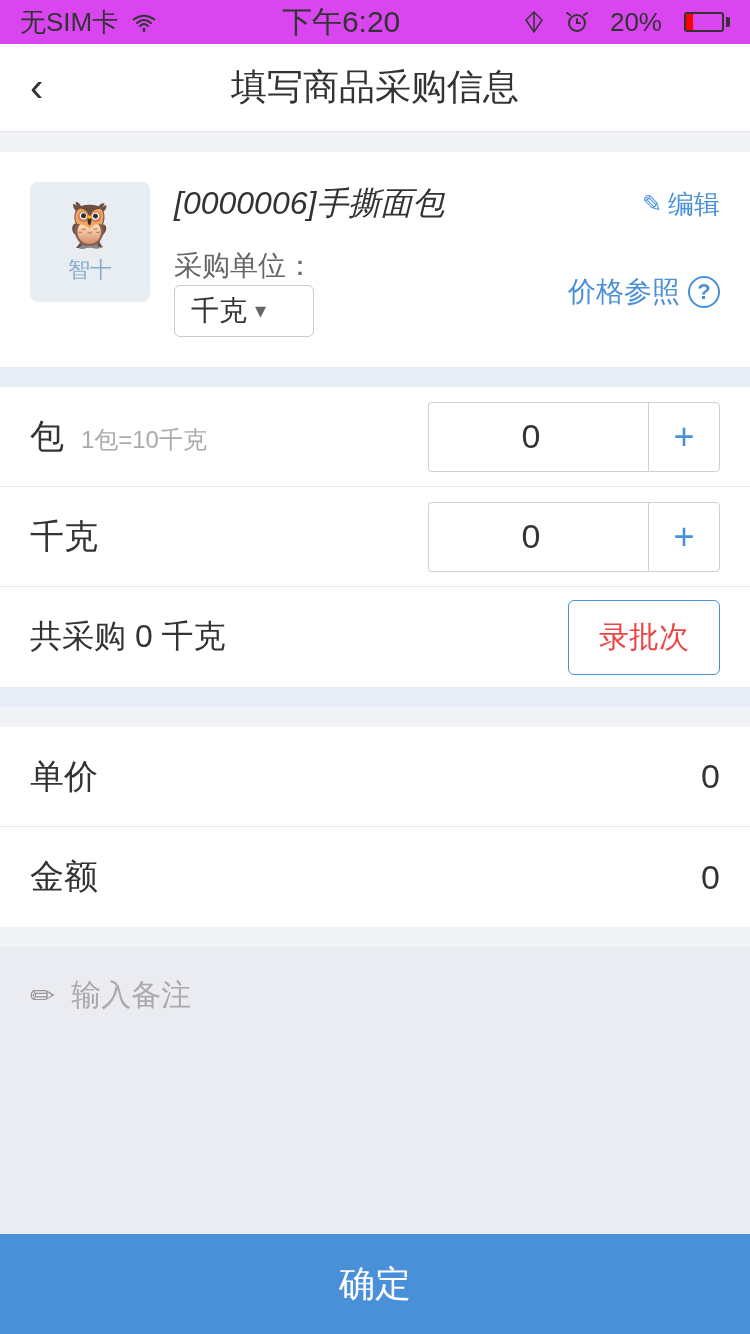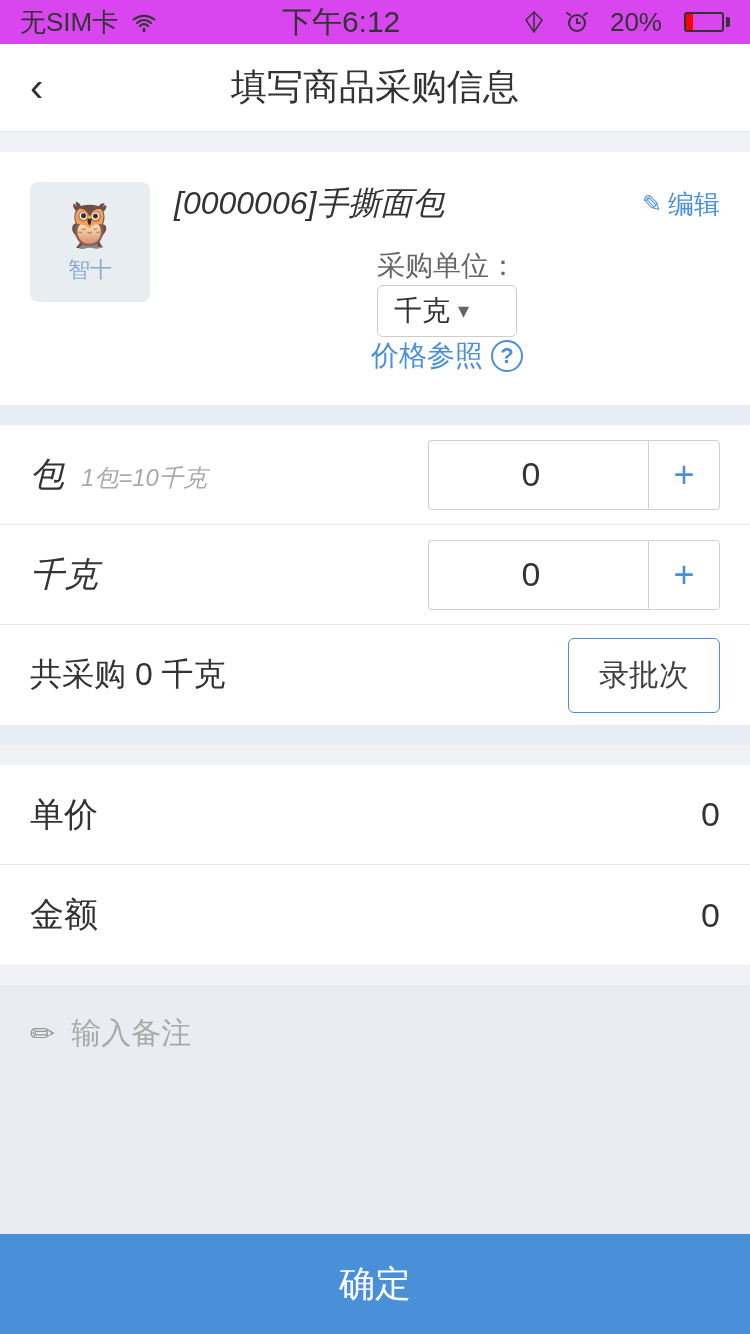--- a/index.html
+++ b/index.html
@@ -144,21 +144,20 @@
       cursor: pointer;
     }
     .edit-icon {
       font-size: 24px;
     }
     .product-unit-row {
       display: flex;
       align-items: center;
       justify-content: space-between;
       margin-top: 20px;
-      flex-direction: column;
     }
     .unit-label {
       font-size: 28px;
       color: #666;
     }
     .unit-select {
       display: flex;
       align-items: center;
       border: 1px solid #ccc;
       border-radius: 6px;
@@ -205,21 +204,20 @@
     }
     .input-row {
       display: flex;
       align-items: center;
       padding: 0 30px;
       height: 100px;
       border-bottom: 1px solid #e8e8e8;
     }
     .input-row-label {
       flex: 1;
-      font-style: italic;
     }
     .input-row-label-main {
       font-size: 34px;
       color: #333;
     }
     .input-row-label-sub {
       font-size: 24px;
       color: #aaa;
       margin-left: 8px;
     }
@@ -265,21 +263,21 @@
     }
     .summary-text {
       font-size: 32px;
       color: #333;
     }
     .record-btn {
       padding: 16px 30px;
       border: 1px solid #4a90d9;
       border-radius: 6px;
       font-size: 30px;
-      color: #404040;
+      color: #ef4444;
       background: #fff;
       cursor: pointer;
     }
 
     
     .price-section {
       background: #fff;
       margin-top: 20px;
     }
     .price-row {
@@ -364,21 +362,21 @@
   <div class="status-bar">
     <div class="status-left">
       <span>无SIM卡</span>
       <svg width="28" height="22" viewBox="0 0 28 22">
         <path d="M14 18 L14 20" stroke="#333" stroke-width="2.5" stroke-linecap="round"></path>
         <path d="M10 15 Q14 11 18 15" stroke="#333" stroke-width="2" fill="none" stroke-linecap="round"></path>
         <path d="M7 12 Q14 6 21 12" stroke="#333" stroke-width="2" fill="none" stroke-linecap="round"></path>
         <path d="M3.5 8.5 Q14 1 24.5 8.5" stroke="#333" stroke-width="2" fill="none" stroke-linecap="round"></path>
       </svg>
     </div>
-    <div class="status-center">下午6:12</div>
+    <div class="status-center">下午6:20</div>
     <div class="status-right">
       <svg width="20" height="24" viewBox="0 0 20 24">
         <path d="M10 2 L18 10 L10 22 L2 10 Z" stroke="#333" stroke-width="1.5" fill="none"></path>
         <line x1="10" y1="2" x2="10" y2="22" stroke="#333" stroke-width="1.5"></line>
       </svg>
       <svg width="22" height="24" viewBox="0 0 22 24">
         <circle cx="11" cy="13" r="8" stroke="#333" stroke-width="2" fill="none"></circle>
         <line x1="11" y1="13" x2="11" y2="9" stroke="#333" stroke-width="2" stroke-linecap="round"></line>
         <line x1="11" y1="13" x2="14" y2="13" stroke="#333" stroke-width="2" stroke-linecap="round"></line>
         <path d="M4 5 L1 3" stroke="#333" stroke-width="2" stroke-linecap="round"></path>

